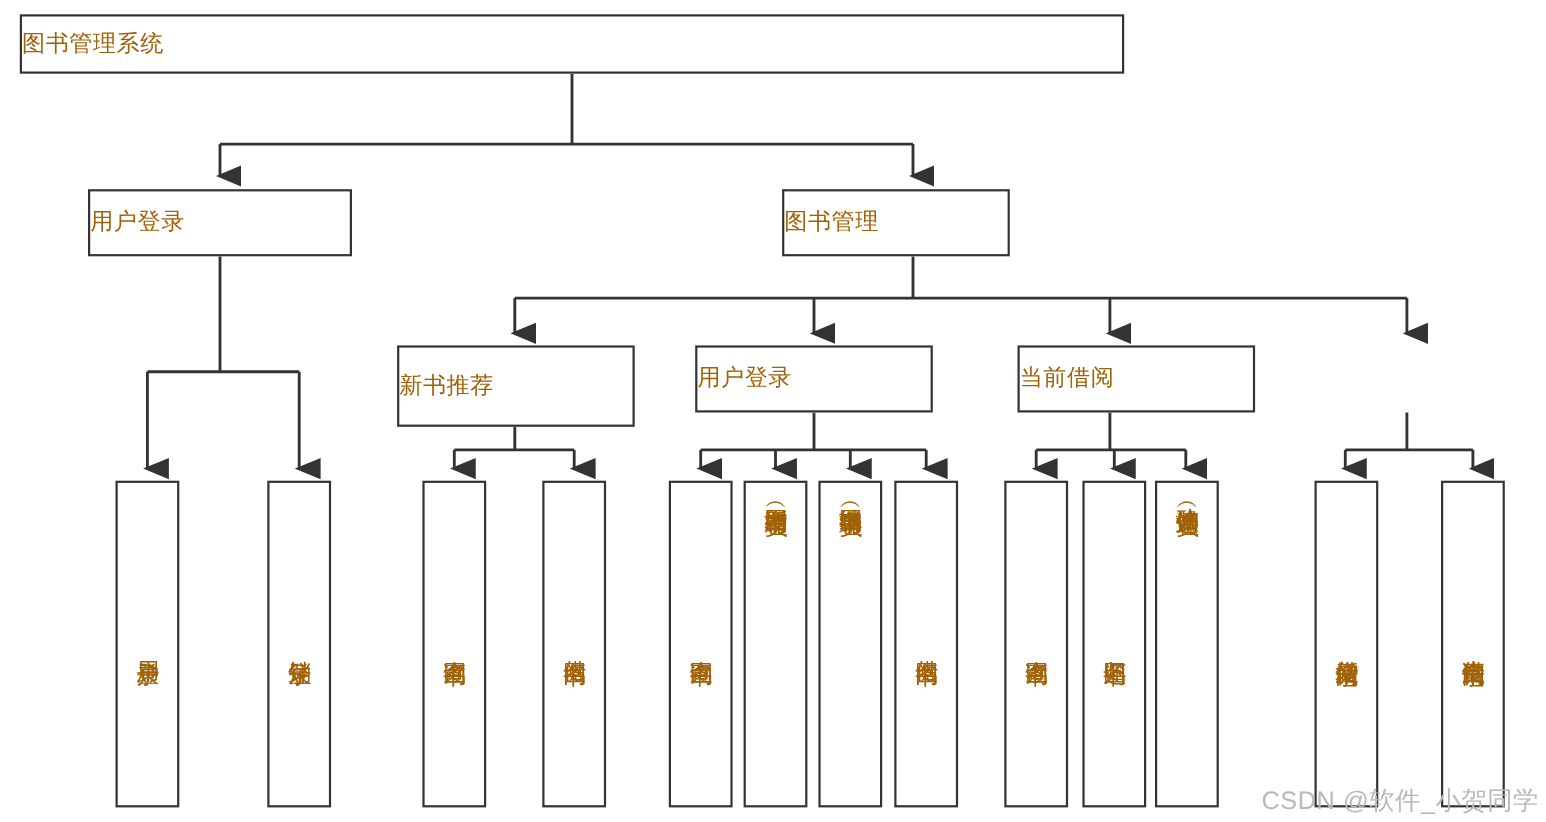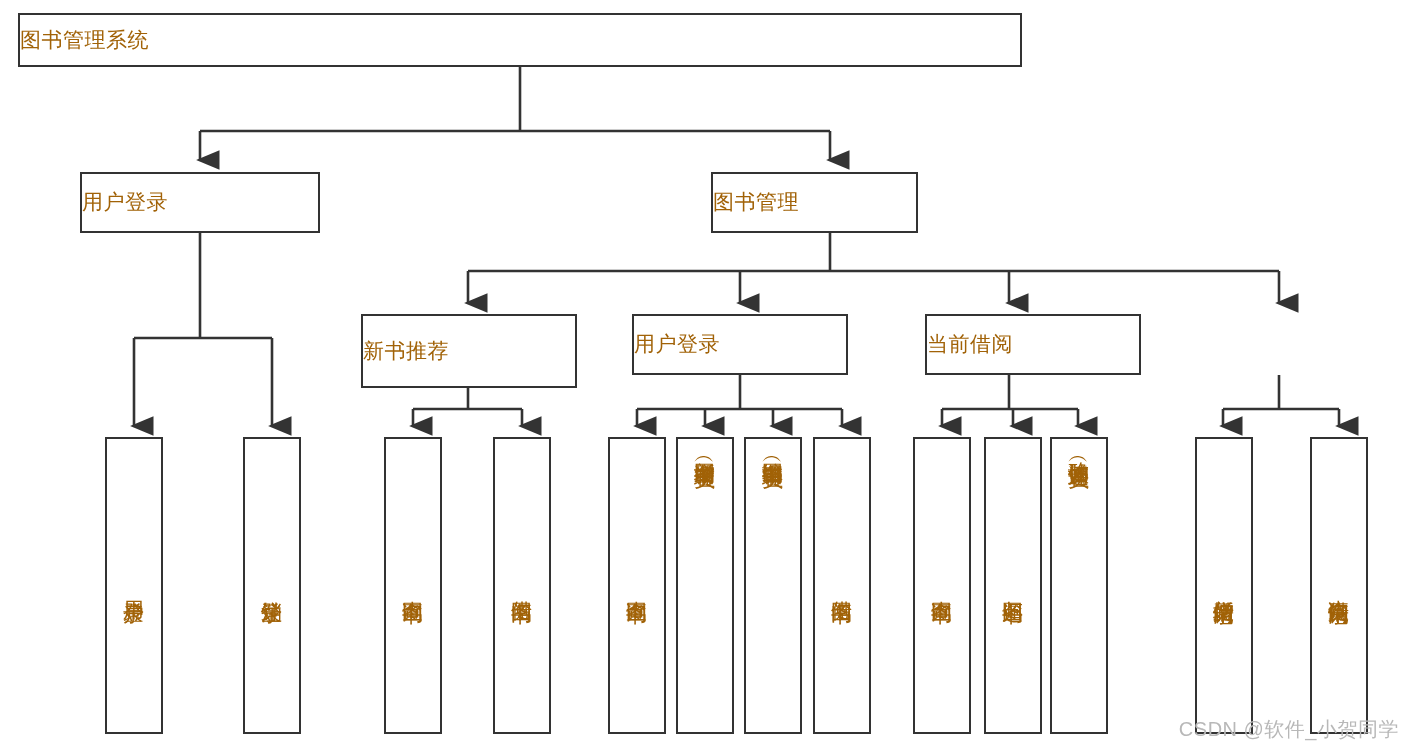--- a/index.html
+++ b/index.html
@@ -58,21 +58,21 @@
     margin: 0 auto;
   }
   .node.vert.centered {
     align-items: center;
     padding-top: 0;
   }
   .watermark {
     position: absolute;
     right: 6px;
     bottom: 4px;
-    font-size: 20px;
+    font-size: 23px;
     color: #b8b8b8;
     white-space: nowrap;
     letter-spacing: 0.5px;
     margin-left: 48px;
   }
 </style>
 </head>
 <body>
 
 <div id="canvas">

